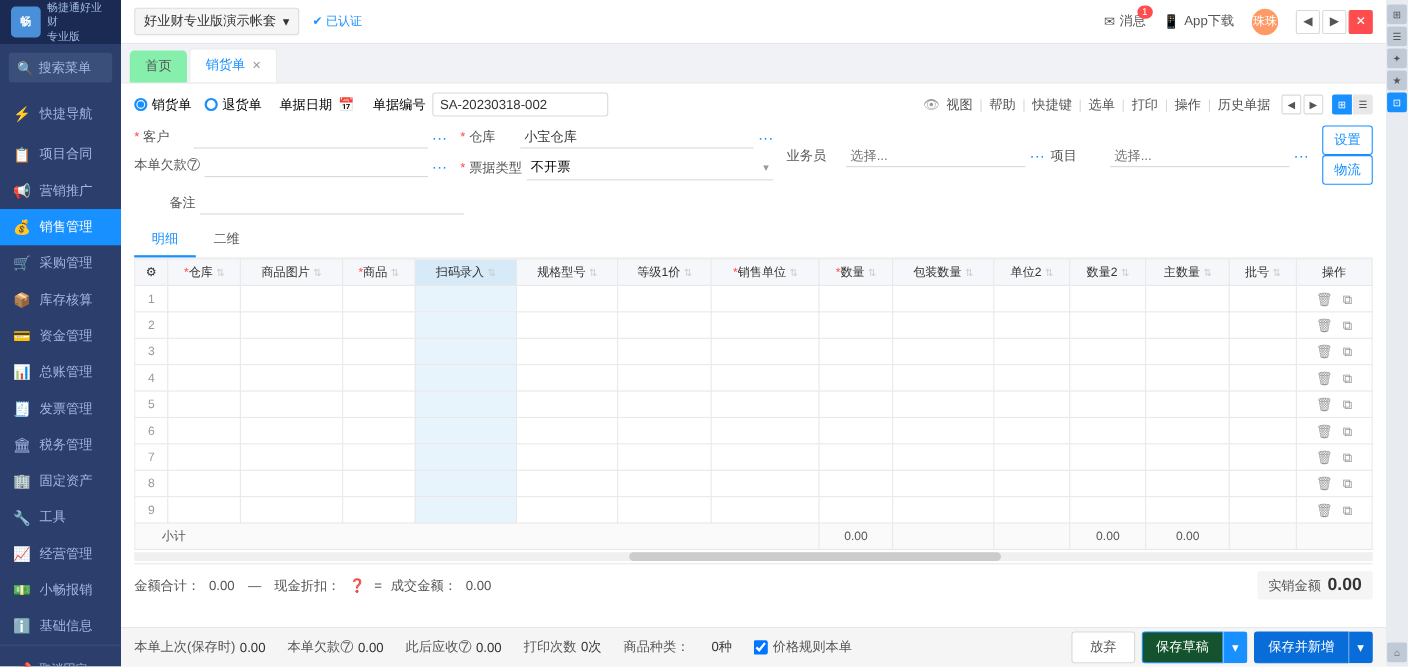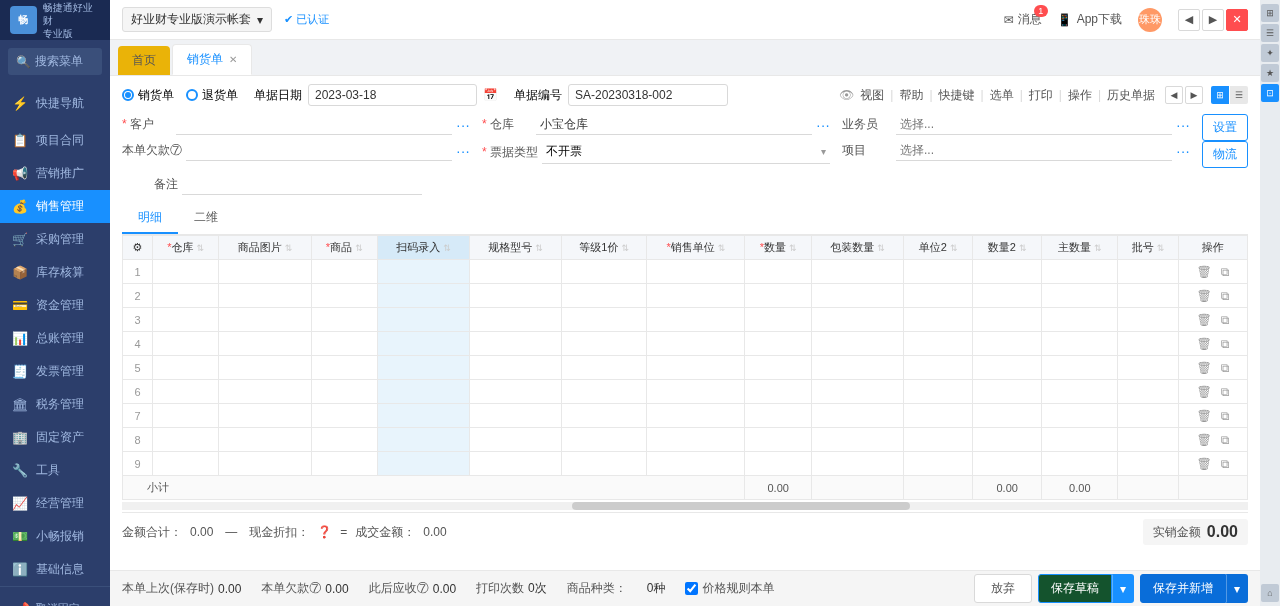--- a/index.html
+++ b/index.html
@@ -26,21 +26,21 @@
     .topbar { height: 40px; background: white; display: flex; align-items: center; padding: 0 12px; border-bottom: 1px solid #e8e8e8; gap: 12px; }
     .topbar-company { display: flex; align-items: center; gap: 6px; background: #f5f5f5; border: 1px solid #ddd; border-radius: 3px; padding: 3px 8px; font-size: 12px; color: #333; cursor: pointer; }
     .topbar-verified { color: #1890ff; font-size: 11px; display: flex; align-items: center; gap: 3px; }
     .topbar-right { margin-left: auto; display: flex; align-items: center; gap: 16px; }
     .topbar-icon-item { display: flex; align-items: center; gap: 4px; font-size: 12px; color: #555; cursor: pointer; position: relative; }
     .badge { background: #ff4d4f; color: white; border-radius: 10px; font-size: 9px; padding: 1px 4px; position: absolute; top: -6px; right: -6px; min-width: 14px; text-align: center; }
     .avatar { width: 24px; height: 24px; background: #ff9966; border-radius: 50%; display: flex; align-items: center; justify-content: center; color: white; font-size: 11px; }
 
     
     .tabbar { height: 36px; background: #f0f2f5; display: flex; align-items: flex-end; padding: 0 8px; gap: 2px; border-bottom: 1px solid #e8e8e8; }
-    .tab { padding: 6px 14px; border-radius: 4px 4px 0 0; cursor: pointer; font-size: 12px; background: #eab308; color: #555; display: flex; align-items: center; gap: 6px; }
+    .tab { padding: 6px 14px; border-radius: 4px 4px 0 0; cursor: pointer; font-size: 12px; background: #86efac; color: #555; display: flex; align-items: center; gap: 6px; }
     .tab.active { background: white; color: #1890ff; border: 1px solid #e8e8e8; border-bottom: 1px solid white; }
     .tab-close { color: #999; font-size: 10px; }
 
     
     .content { flex: 1; background: white; overflow-y: auto; padding: 8px 12px; }
     .radio-group { display: flex; align-items: center; gap: 12px; }
     .radio-item { display: flex; align-items: center; gap: 4px; cursor: pointer; }
     .radio-dot { width: 12px; height: 12px; border-radius: 50%; border: 2px solid #1890ff; display: flex; align-items: center; justify-content: center; }
     .radio-dot.checked::after { content: ''; width: 6px; height: 6px; background: #1890ff; border-radius: 50%; }
     .form-date { display: flex; align-items: center; gap: 6px; }
@@ -241,21 +241,20 @@
             <div class="radio-dot checked"></div>
             <span>销货单</span>
           </label>
           <label class="radio-item">
             <div class="radio-dot"></div>
             <span>退货单</span>
           </label>
         </div>
         <div class="form-date">
           <span>单据日期</span>
-          <input type="text" class="form-date-input" value="2023-03-18" style="">
           <span style="color:#999;cursor:pointer;">📅</span>
         </div>
         <div class="form-billno">
           <span>单据编号</span>
           <input type="text" class="form-date-input" value="SA-20230318-002" style="width: 160px;">
         </div>
 
         <div style="margin-left:auto; display:flex; align-items:center; gap:6px;">
           <span style="color:#999;">👁</span>
           <span style="color:#555;">视图</span>
@@ -310,21 +309,21 @@
           </div>
           <div class="form-row">
             <span class="form-label required">票据类型</span>
             <div class="form-select">
               <span style="flex:1;">不开票</span>
               <span class="form-select-arrow">▾</span>
             </div>
           </div>
         </div>
 
-        <div style="flex:1; display:flex; flex-direction:column; gap:5px;">
+        <div style="flex:1; display:flex; flex-direction:row; gap:5px;">
           <div class="form-row">
             <span class="form-label">业务员</span>
             <input type="text" class="form-input" placeholder="选择..." style="flex: 1 1 0%;">
             <span class="form-input-dots">···</span>
           </div>
           <div class="form-row">
             <span class="form-label">项目</span>
             <input type="text" class="form-input" placeholder="选择..." style="flex: 1 1 0%;">
             <span class="form-input-dots">···</span>
           </div>

